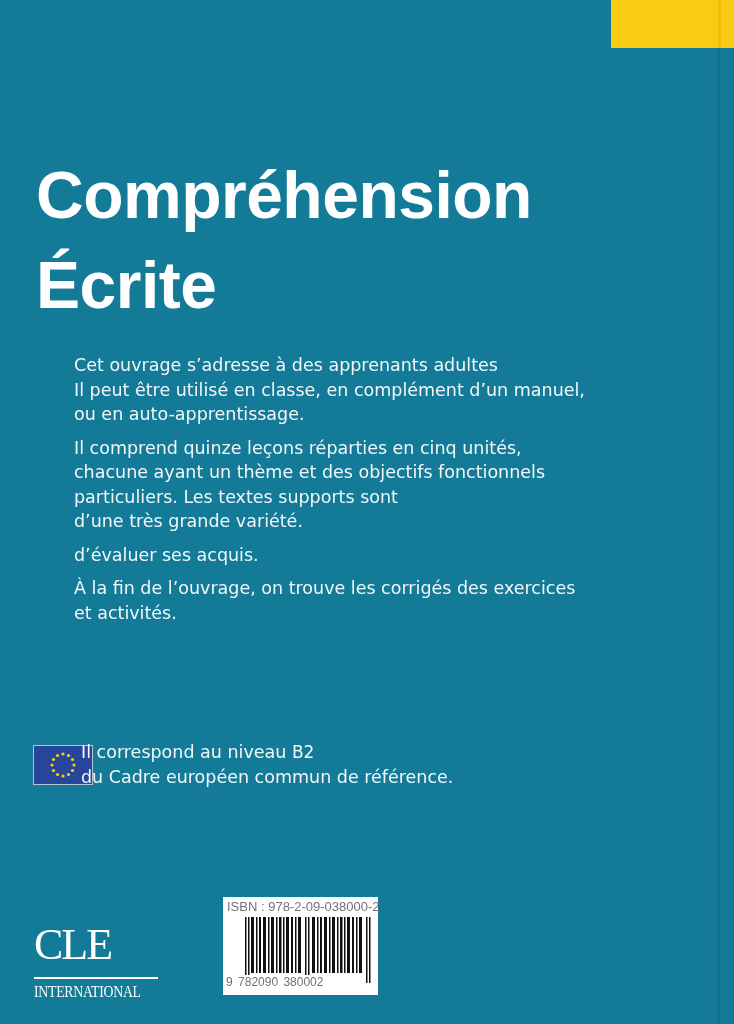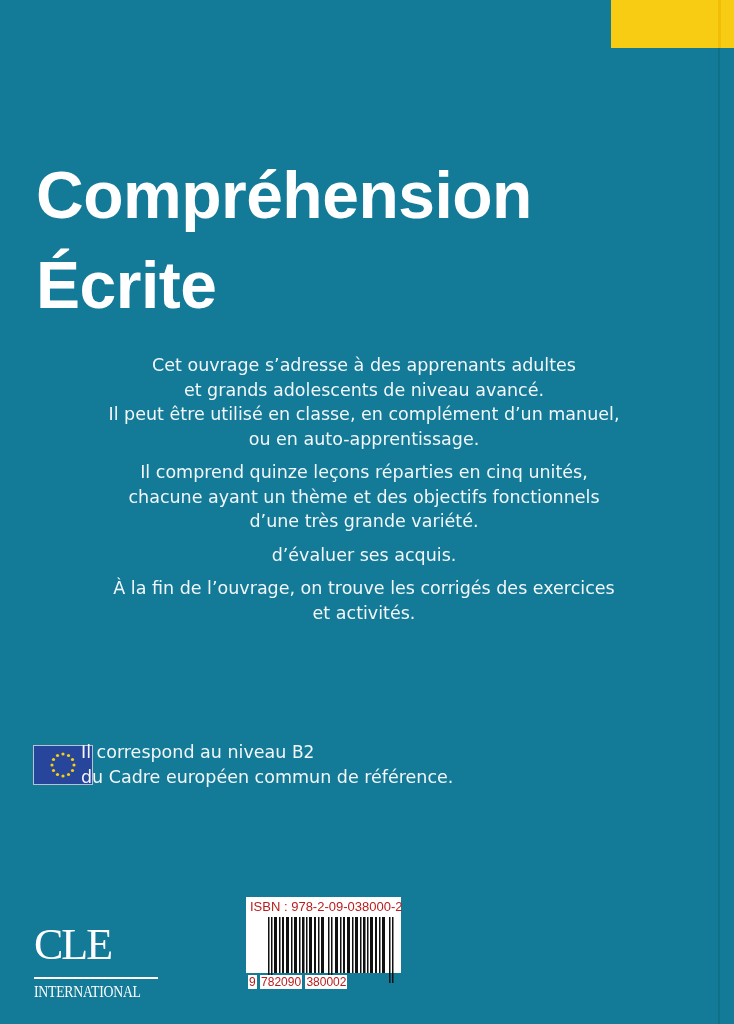--- a/index.html
+++ b/index.html
@@ -26,21 +26,21 @@
     font-size:66px; line-height:90px; letter-spacing:-0.5px;
     color:#ffffff;
   }
   .title div { white-space:nowrap; }
   .body-text {
     position:absolute; left:74px; top:353px; width:580px;
     font-family:"DejaVu Sans", sans-serif; font-size:17.5px; line-height:24.5px;
     color:#f3f7f9;
   }
   .body-text p { margin:0 0 9px 0; }
-  .body-text span { display:block; white-space:nowrap;text-align:center; }
+  .body-text span { display:block; white-space:nowrap; }
   .eu-block { position:absolute; left:33px; top:745px; }
   .eu-flag {
     position:absolute; left:0; top:0; width:58px; height:38px;
     background:#27459a; border:1px solid #b8c3cf;
   }
   .eu-text {
     position:absolute; left:48px; top:-5px; width:480px;
     font-family:"DejaVu Sans", sans-serif; font-size:17.5px; line-height:24.5px;
     color:#f3f7f9; white-space:nowrap;
   }
@@ -50,22 +50,22 @@
     font-family:"Liberation Serif", serif; font-size:44px; line-height:60px;
     letter-spacing:-2px; color:#ffffff;
   }
   .cle-rule { height:2px; background:#ffffff; margin-top:2px; width:124px; }
   .cle-sub {
     font-family:"Liberation Serif", serif; font-size:16px; line-height:18px;
     color:#ffffff; letter-spacing:-0.3px; margin-top:4px; transform:scaleX(0.86); transform-origin:left;
     white-space:nowrap;
   }
   .isbn-box {
-    position:absolute; left:246px; top:897px; width:155px; height:76px;
-    background:#ffffff; color:#b91c1c;
+    position:absolute; left:223px; top:897px; width:155px; height:98px;
+    background:#ffffff; color:#737373;
   }
   .isbn-label {
     position:absolute; left:4px; top:2px;
     font-family:"Liberation Sans", sans-serif; font-size:13px; line-height:16px; white-space:nowrap;
   }
   .barcode { position:absolute; left:22px; top:20px; width:128px; height:66px; }
   .barcode-digits {
     position:absolute; left:2px; top:76px;
     font-family:"Liberation Sans", sans-serif; font-size:12px; line-height:18px;
     background:transparent; white-space:nowrap;
@@ -82,27 +82,27 @@
 </div>
 
 <div class="title">
   <div>Compréhension</div>
   <div>Écrite</div>
 </div>
 
 <div class="body-text">
   <p>
     <span>Cet ouvrage s’adresse à des apprenants adultes</span>
-    <span>et grands adolescents de niveau avancé.</span>
     <span>Il peut être utilisé en classe, en complément d’un manuel,</span>
     <span>ou en auto-apprentissage.</span>
   </p>
   <p>
     <span>Il comprend quinze leçons réparties en  cinq unités,</span>
     <span>chacune ayant un thème et des objectifs fonctionnels</span>
+    <span>particuliers. Les textes supports sont</span>
     <span>d’une très grande variété.</span>
   </p>
   <p>
     <span>d’évaluer ses acquis.</span>
   </p>
   <p>
     <span>À la fin de l’ouvrage, on trouve les corrigés des exercices</span>
     <span>et activités.</span>
   </p>
 </div>

